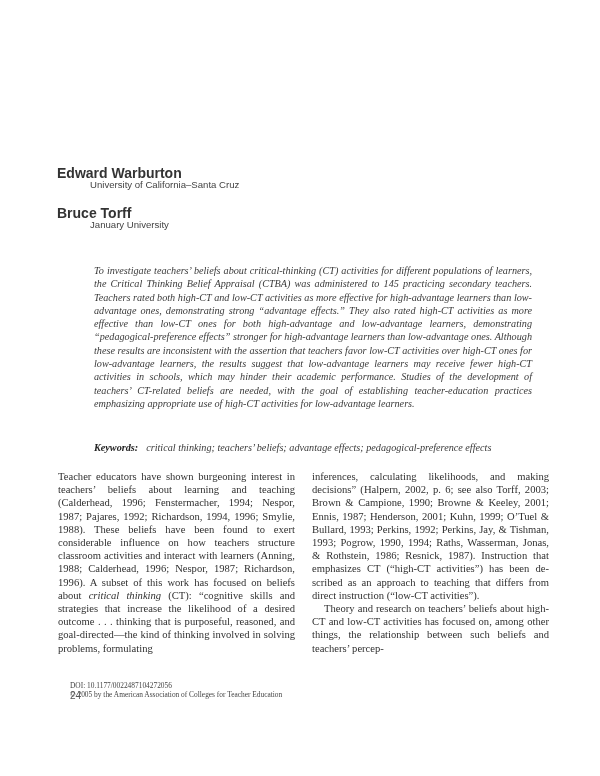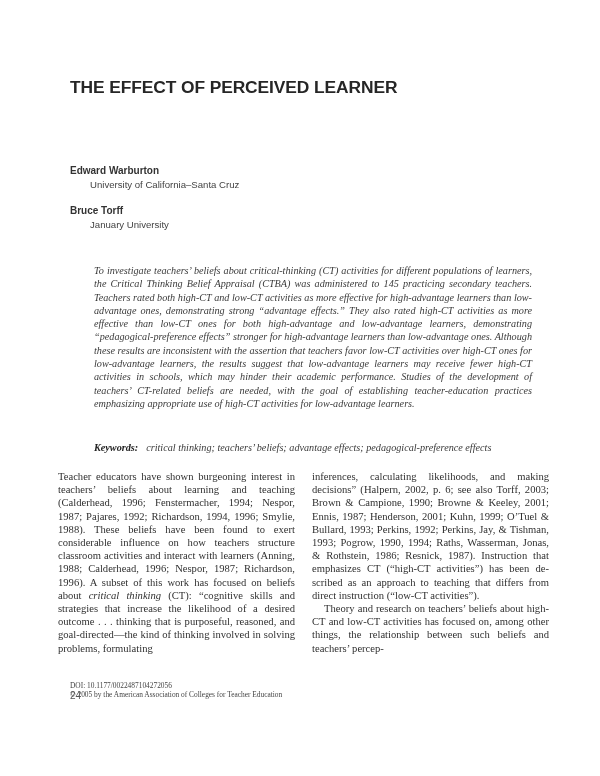--- a/index.html
+++ b/index.html
@@ -4,22 +4,22 @@
 <style>
   html, body { margin: 0; padding: 0; background: #ffffff; }
   body { width: 600px; height: 776px; position: relative; overflow: hidden; color: #2a2a2a; }
   .title {
     position: absolute; left: 70px; top: 76px; width: 460px;
     font-family: "Liberation Sans", sans-serif; font-weight: bold;
     font-size: 17.4px; line-height: 22px; letter-spacing: -0.1px; color: #262626;
   }
   .title div { white-space: nowrap; }
   .author-name {
-    position: absolute; left: 70px;
-    font-family: "Liberation Sans", sans-serif; font-weight: bold; font-size: 10px; color: #333;
+    position: absolute; left: 57px;
+    font-family: "Liberation Sans", sans-serif; font-weight: bold; font-size: 14px; color: #333;
   }
   .author-aff {
     position: absolute; left: 70px;
     font-family: "Liberation Sans", sans-serif; font-size: 9.6px; color: #444; margin-left: 20px;
   }
   .abstract {
     position: absolute; left: 94px; top: 264px; width: 438px;
     font-family: "Liberation Serif", serif; font-style: italic;
     font-size: 10.2px; line-height: 13.3px; color: #3a3a3a;
     text-align: justify;
@@ -48,21 +48,20 @@
   .page-num {
     position: absolute; left: 70px; top: 690px;
     font-family: "Liberation Sans", sans-serif; font-size: 10px; color: #555;
   }
   em { font-style: italic; }
 </style>
 </head>
 <body>
 
 <div class="title">
-  <div>THE EFFECT OF PERCEIVED LEARNER</div>
 </div>
 
 <div class="author-name" style="top:165px">Edward Warburton</div>
 <div class="author-aff" style="top:179px">University of California–Santa Cruz</div>
 <div class="author-name" style="top:205px">Bruce Torff</div>
 <div class="author-aff" style="top:219px">January University</div>
 
 <div class="abstract">
   <p>To investigate teachers’ beliefs about critical-thinking (CT) activities for different populations of learners, the Critical Thinking Belief Appraisal (CTBA) was administered to 145 practicing sec­ondary teachers. Teachers rated both high-CT and low-CT activities as more effective for high-advantage learners than low-advantage ones, demonstrating strong “advantage effects.” They also rated high-CT activities as more effective than low-CT ones for both high-advantage and low-advantage learners, demonstrating “pedagogical-preference effects” stronger for high-advantage learners than low-advantage ones. Although these results are inconsistent with the assertion that teachers favor low-CT activities over high-CT ones for low-advantage learners, the results suggest that low-advantage learners may receive fewer high-CT activities in schools, which may hinder their academic performance. Studies of the development of teachers’ CT-related beliefs are needed, with the goal of establishing teacher-education practices emphasizing appropriate use of high-CT activities for low-advantage learners.</p>
 </div>

